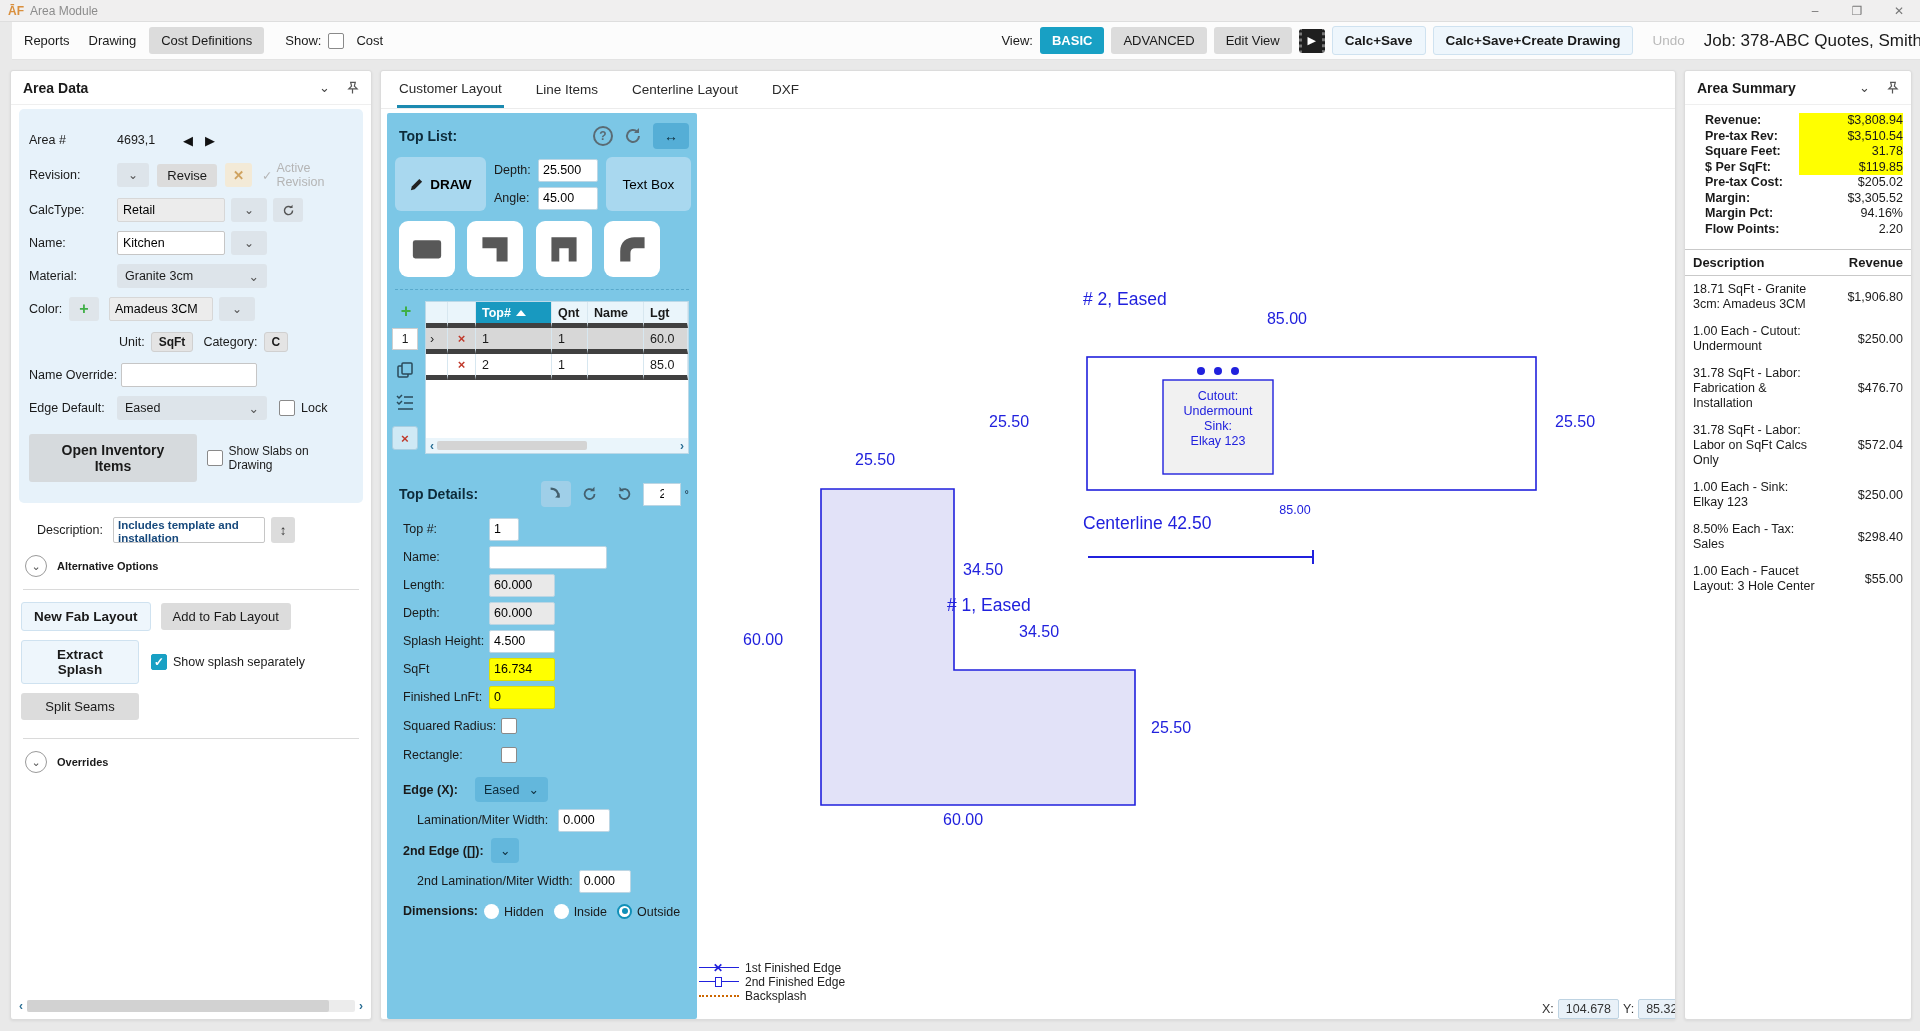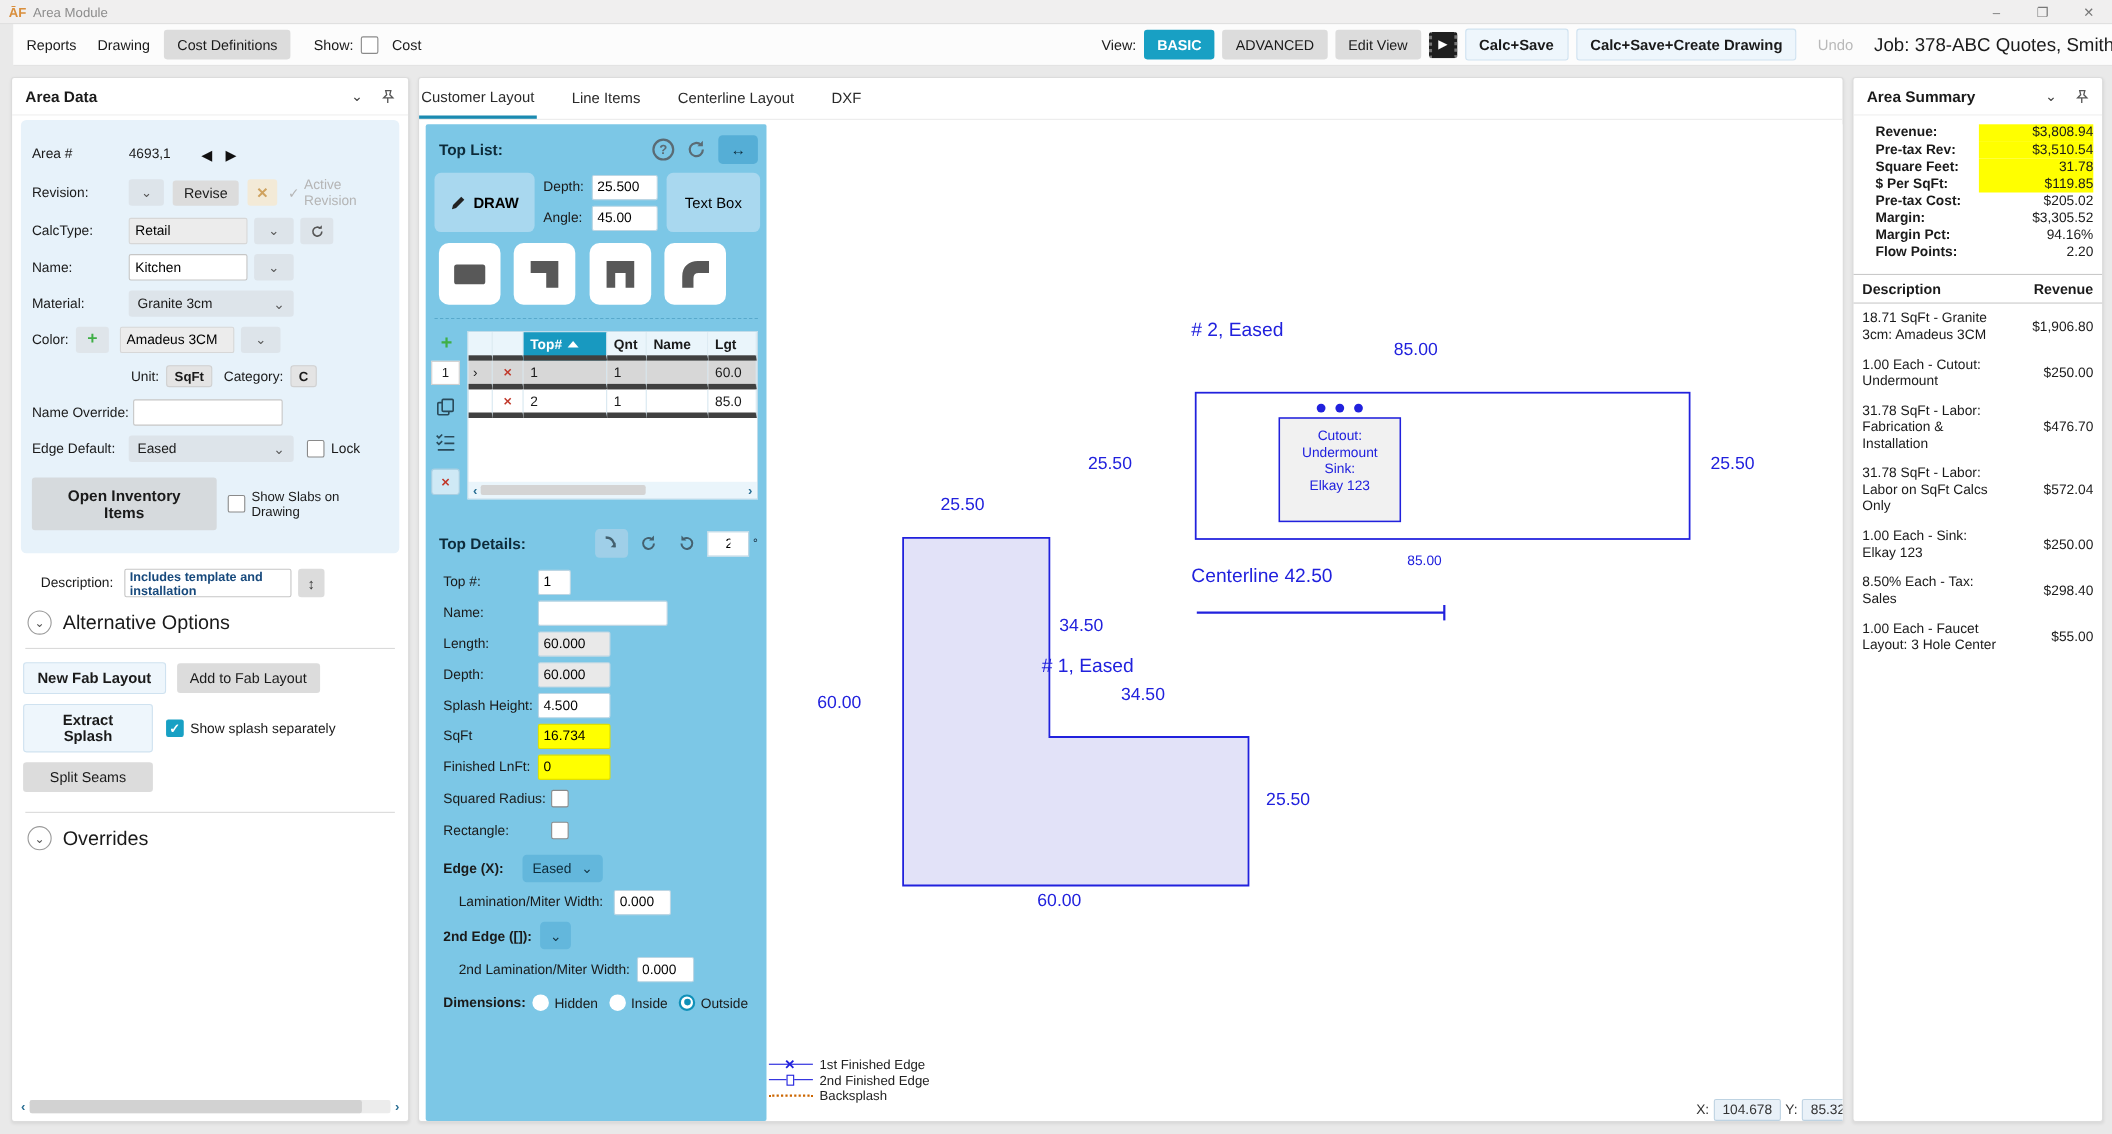--- a/index.html
+++ b/index.html
@@ -67,31 +67,31 @@
   .plusbtn { width:30px; height:24px; background:#dfe5ea; border:none; border-radius:3px;
     color:#3faf46; font-size:16px; font-weight:bold; margin-right:10px; }
   .big-gray { background:#d6dadd; font-weight:bold; font-size:14px; padding:8px 14px; }
   .desc-box { width:152px; height:26px; overflow:hidden; font-size:11.5px; color:#17497c;
     font-weight:bold; line-height:13px; padding:1px 4px; }
   .upd { width:24px; height:26px; background:#dcdcdc; border:none; border-radius:3px;
     color:#333; margin-left:6px; }
   .collapsible { display:flex; align-items:center; gap:10px; margin:12px 6px; }
   .circ-chev { width:22px; height:22px; border:1px solid #9a9a9a; border-radius:50%;
     display:flex; align-items:center; justify-content:center; font-size:11px; color:#555; background:#fff; }
-  .coll-label { font-weight:normal; font-size:18px; }
+  .coll-label { font-weight:bold; font-size:11px; }
   .divider { border-top:1px solid #dadada; margin:10px 4px; }
   .hscroll { position:absolute; left:8px; right:8px; bottom:5px; height:16px; display:flex;
     align-items:center; gap:4px; }
   .hs-arrow { color:#2a6e93; font-size:12px; font-weight:bold; }
   .hs-track { flex:1; height:12px; background:#ececec; border-radius:2px; position:relative; }
   .hs-thumb { position:absolute; left:0; top:0; height:12px; background:#d2d2d2; border-radius:2px; }
 
   
   #middle { left:380px; top:70px; width:1296px; height:950px; }
-  .tabs { display:flex; gap:30px; padding:0 0; height:38px; align-items:center;
+  .tabs { display:flex; gap:30px; padding:0 16px; height:38px; align-items:center;
     border-bottom:1px solid #ececec; font-size:13.5px; }
   .tab { padding:9px 2px; color:#2a2a2a; }
   .tab.active { border-bottom:3px solid #1b8ab0; font-weight:normal; }
 
   
   .blue-panel { position:absolute; left:6px; top:42px; width:310px; bottom:0;
     background:#7cc7e6; border-radius:2px; font-size:12.5px; }
   .bp-abs { position:absolute; }
   .tl-title { font-weight:bold; font-size:14px; color:#0d2b3a; }
   .tl-icon { color:#5a6b74; }

